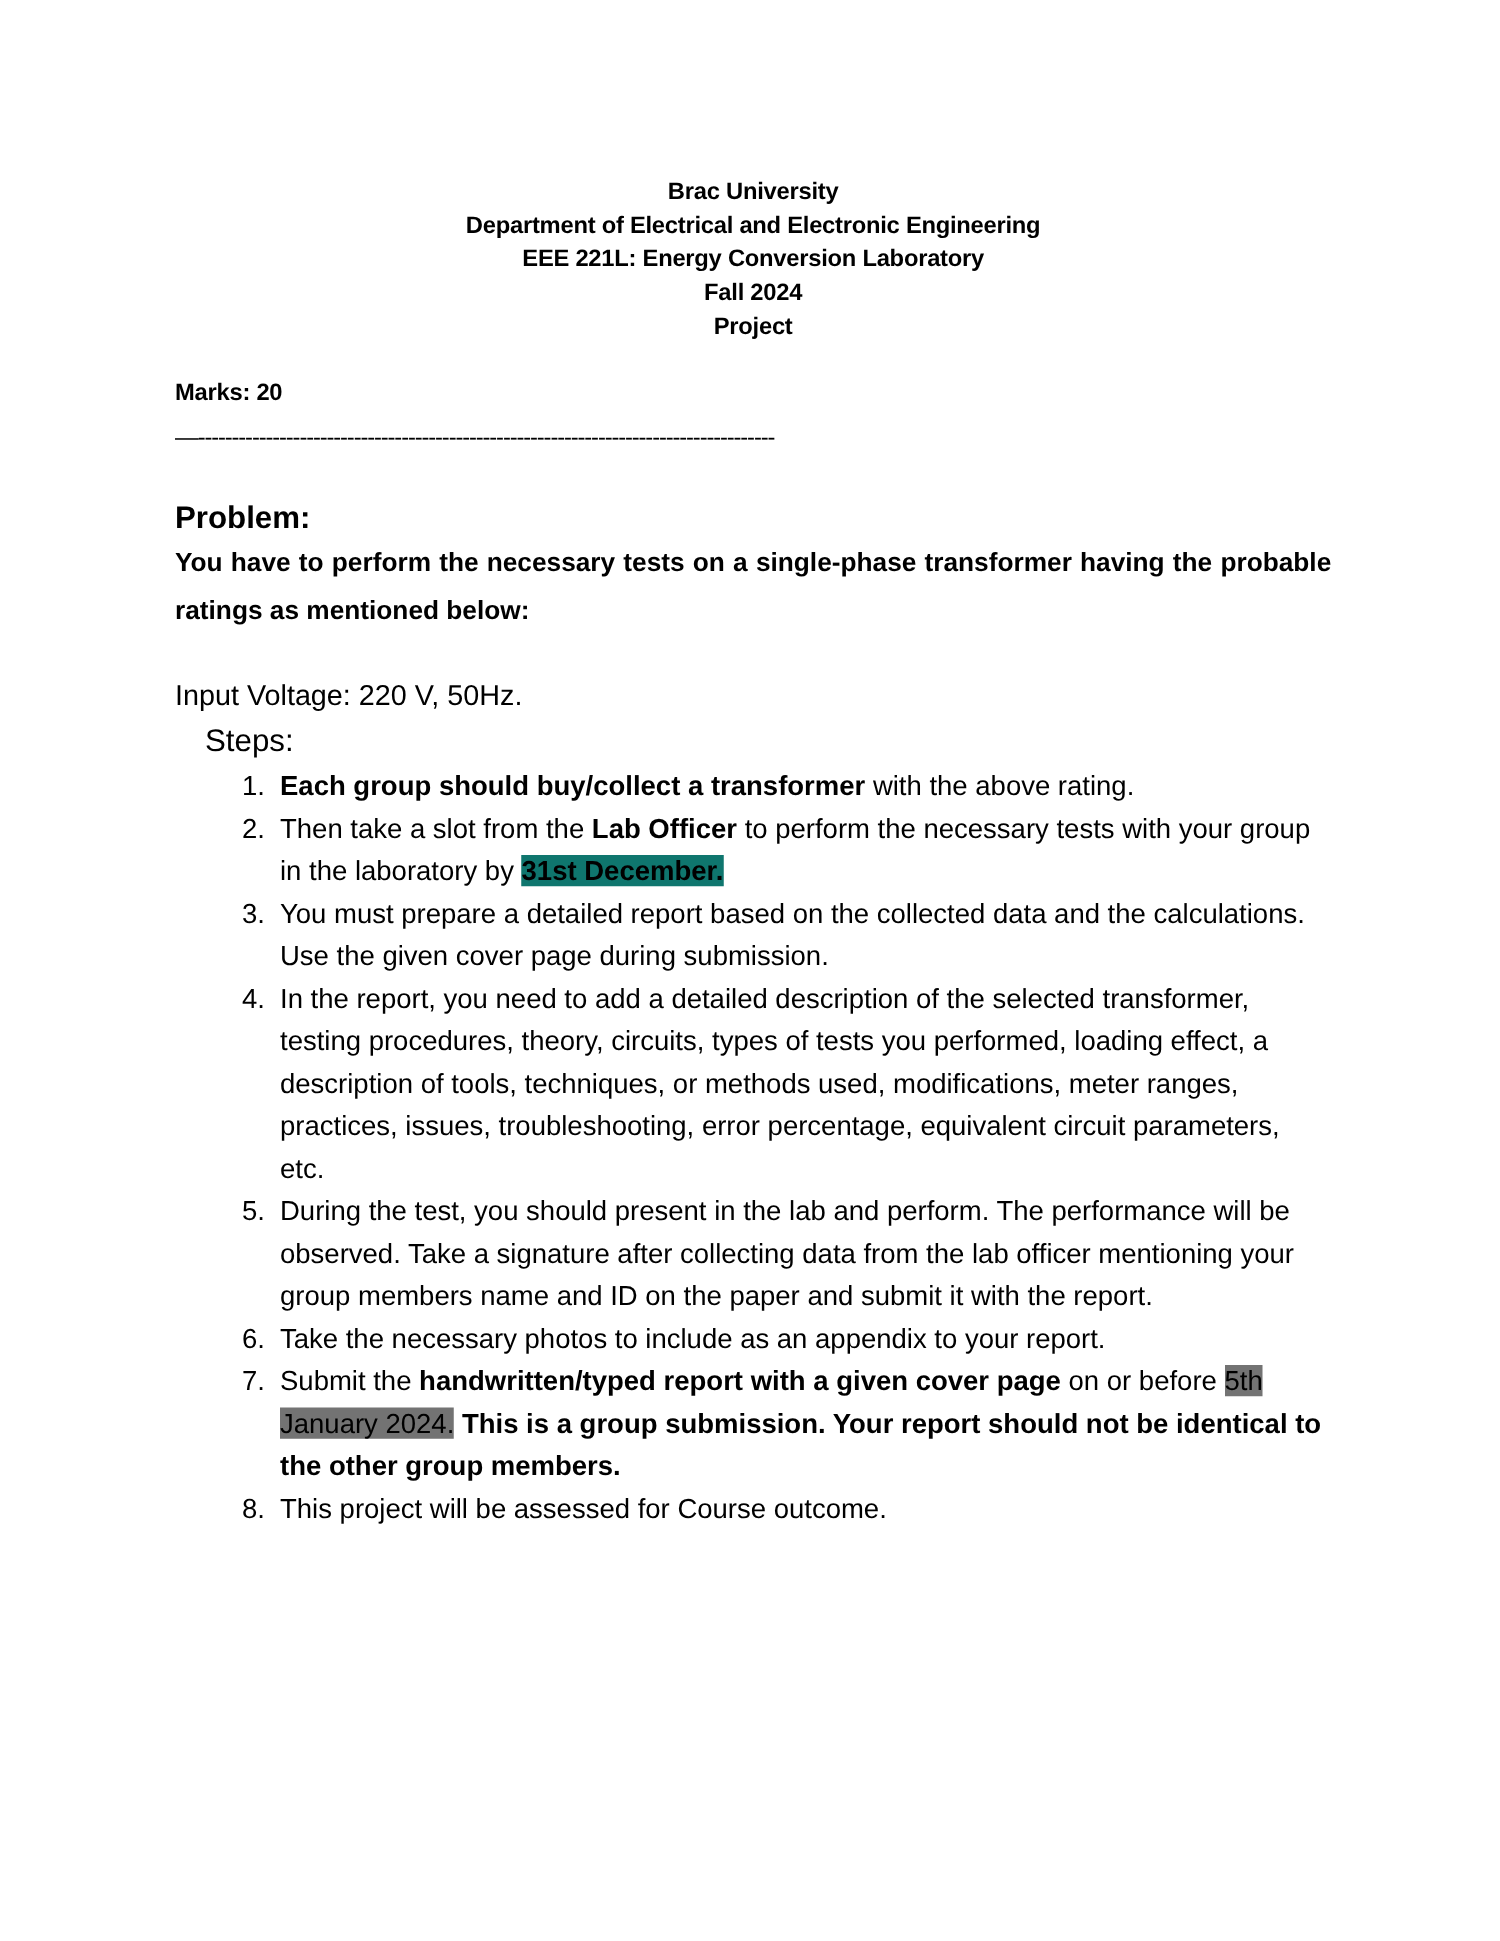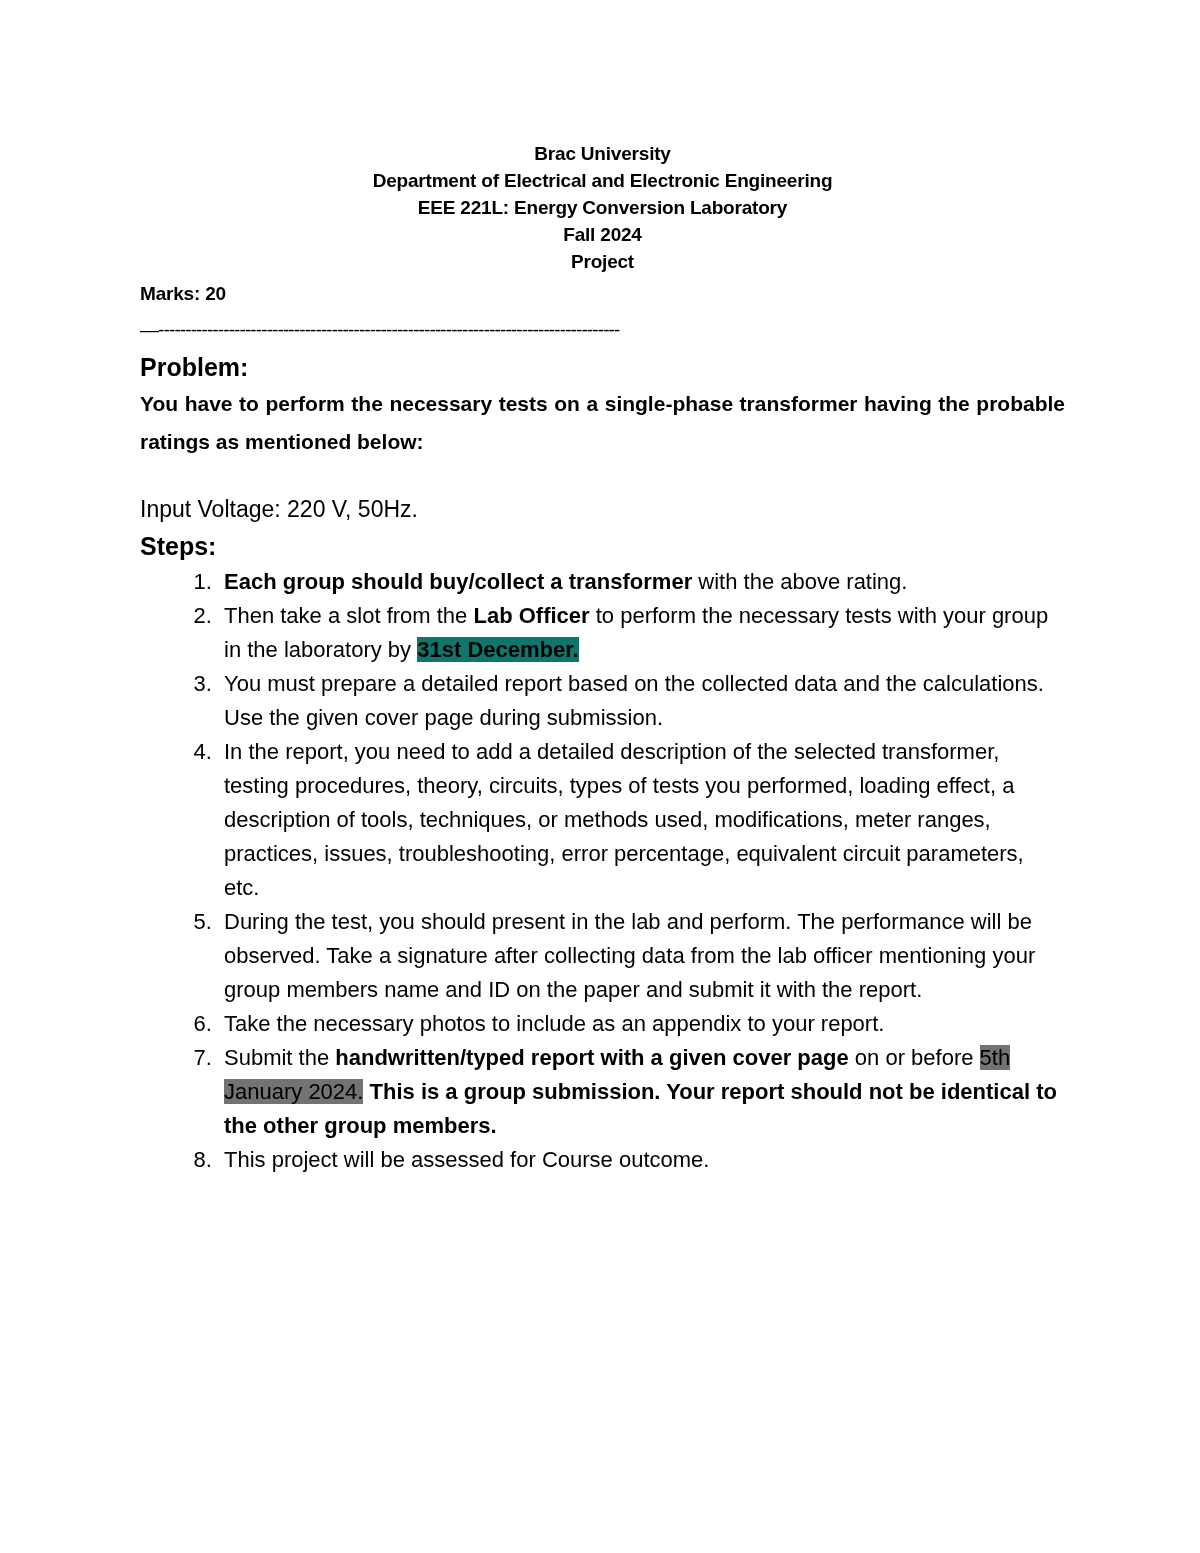--- a/index.html
+++ b/index.html
@@ -27,36 +27,36 @@
     text-align: center;
     font-weight: bold;
     font-size: 19px;
     line-height: 27px;
     letter-spacing: -0.2px;
   }
   .header-block div {
     white-space: nowrap;
   }
   .marks {
-    margin-top: 8px;
+    margin-top: 29px;
     font-size: 19px;
     font-weight: bold;
     text-align: left;
     letter-spacing: -0.2px;
   }
   .rule {
     margin-top: 14px;
     font-size: 19px;
     letter-spacing: -0.9px;
     white-space: nowrap;
     overflow: hidden;
     font-weight: 400;
   }
   .problem-label {
-    margin-top: 8px;
+    margin-top: 34px;
     font-size: 25px;
     font-weight: bold;
     line-height: 36px;
   }
   .problem-text {
     font-size: 21px;
     font-weight: bold;
     line-height: 38px;
     text-align: justify;
     text-justify: inter-word;
@@ -66,21 +66,22 @@
     height: 30px;
   }
   .plain-line {
     font-size: 23px;
     line-height: 37px;
     font-weight: 400;
   }
   .steps-label {
     font-size: 25px;
     line-height: 37px;
-    font-weight: bold;
+    font-weight: normal;
+    margin-left: 24px;
   }
   ol.steps {
     margin: 0;
     padding-left: 78px;
     font-size: 22px;
     line-height: 34px;
   }
   ol.steps > li {
     margin: 0 0 0 0;
     padding-left: 6px;

